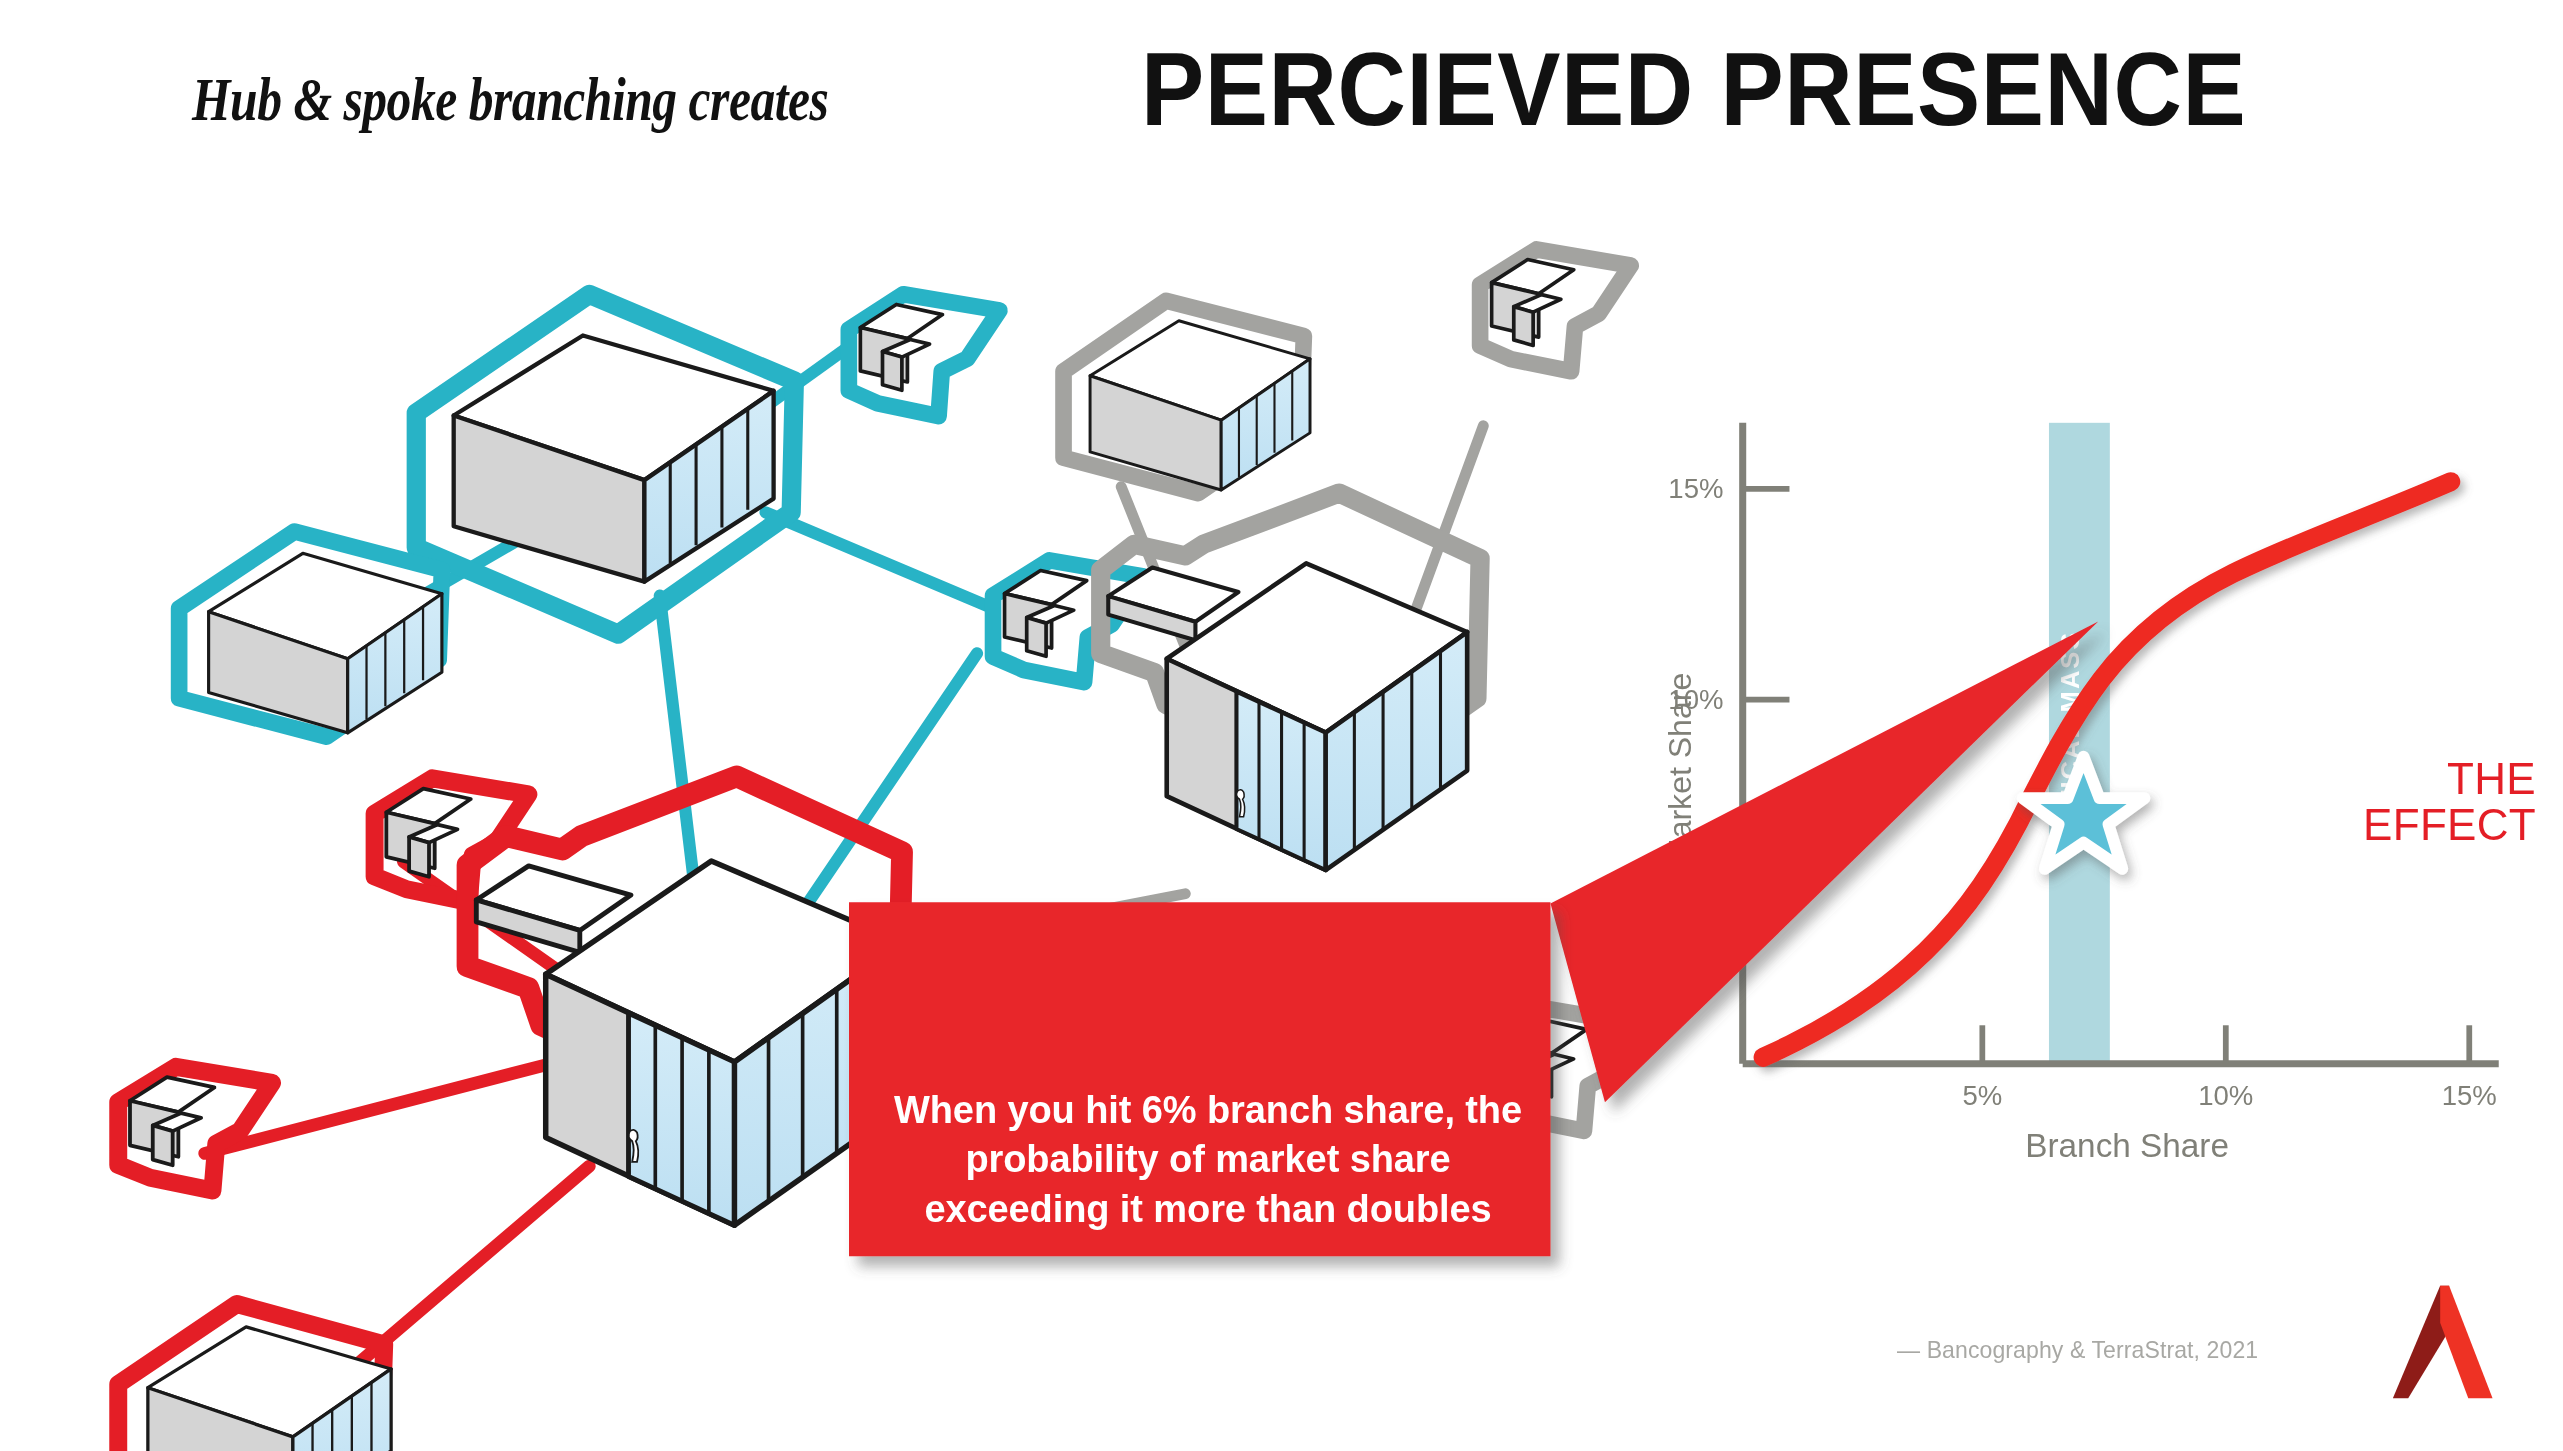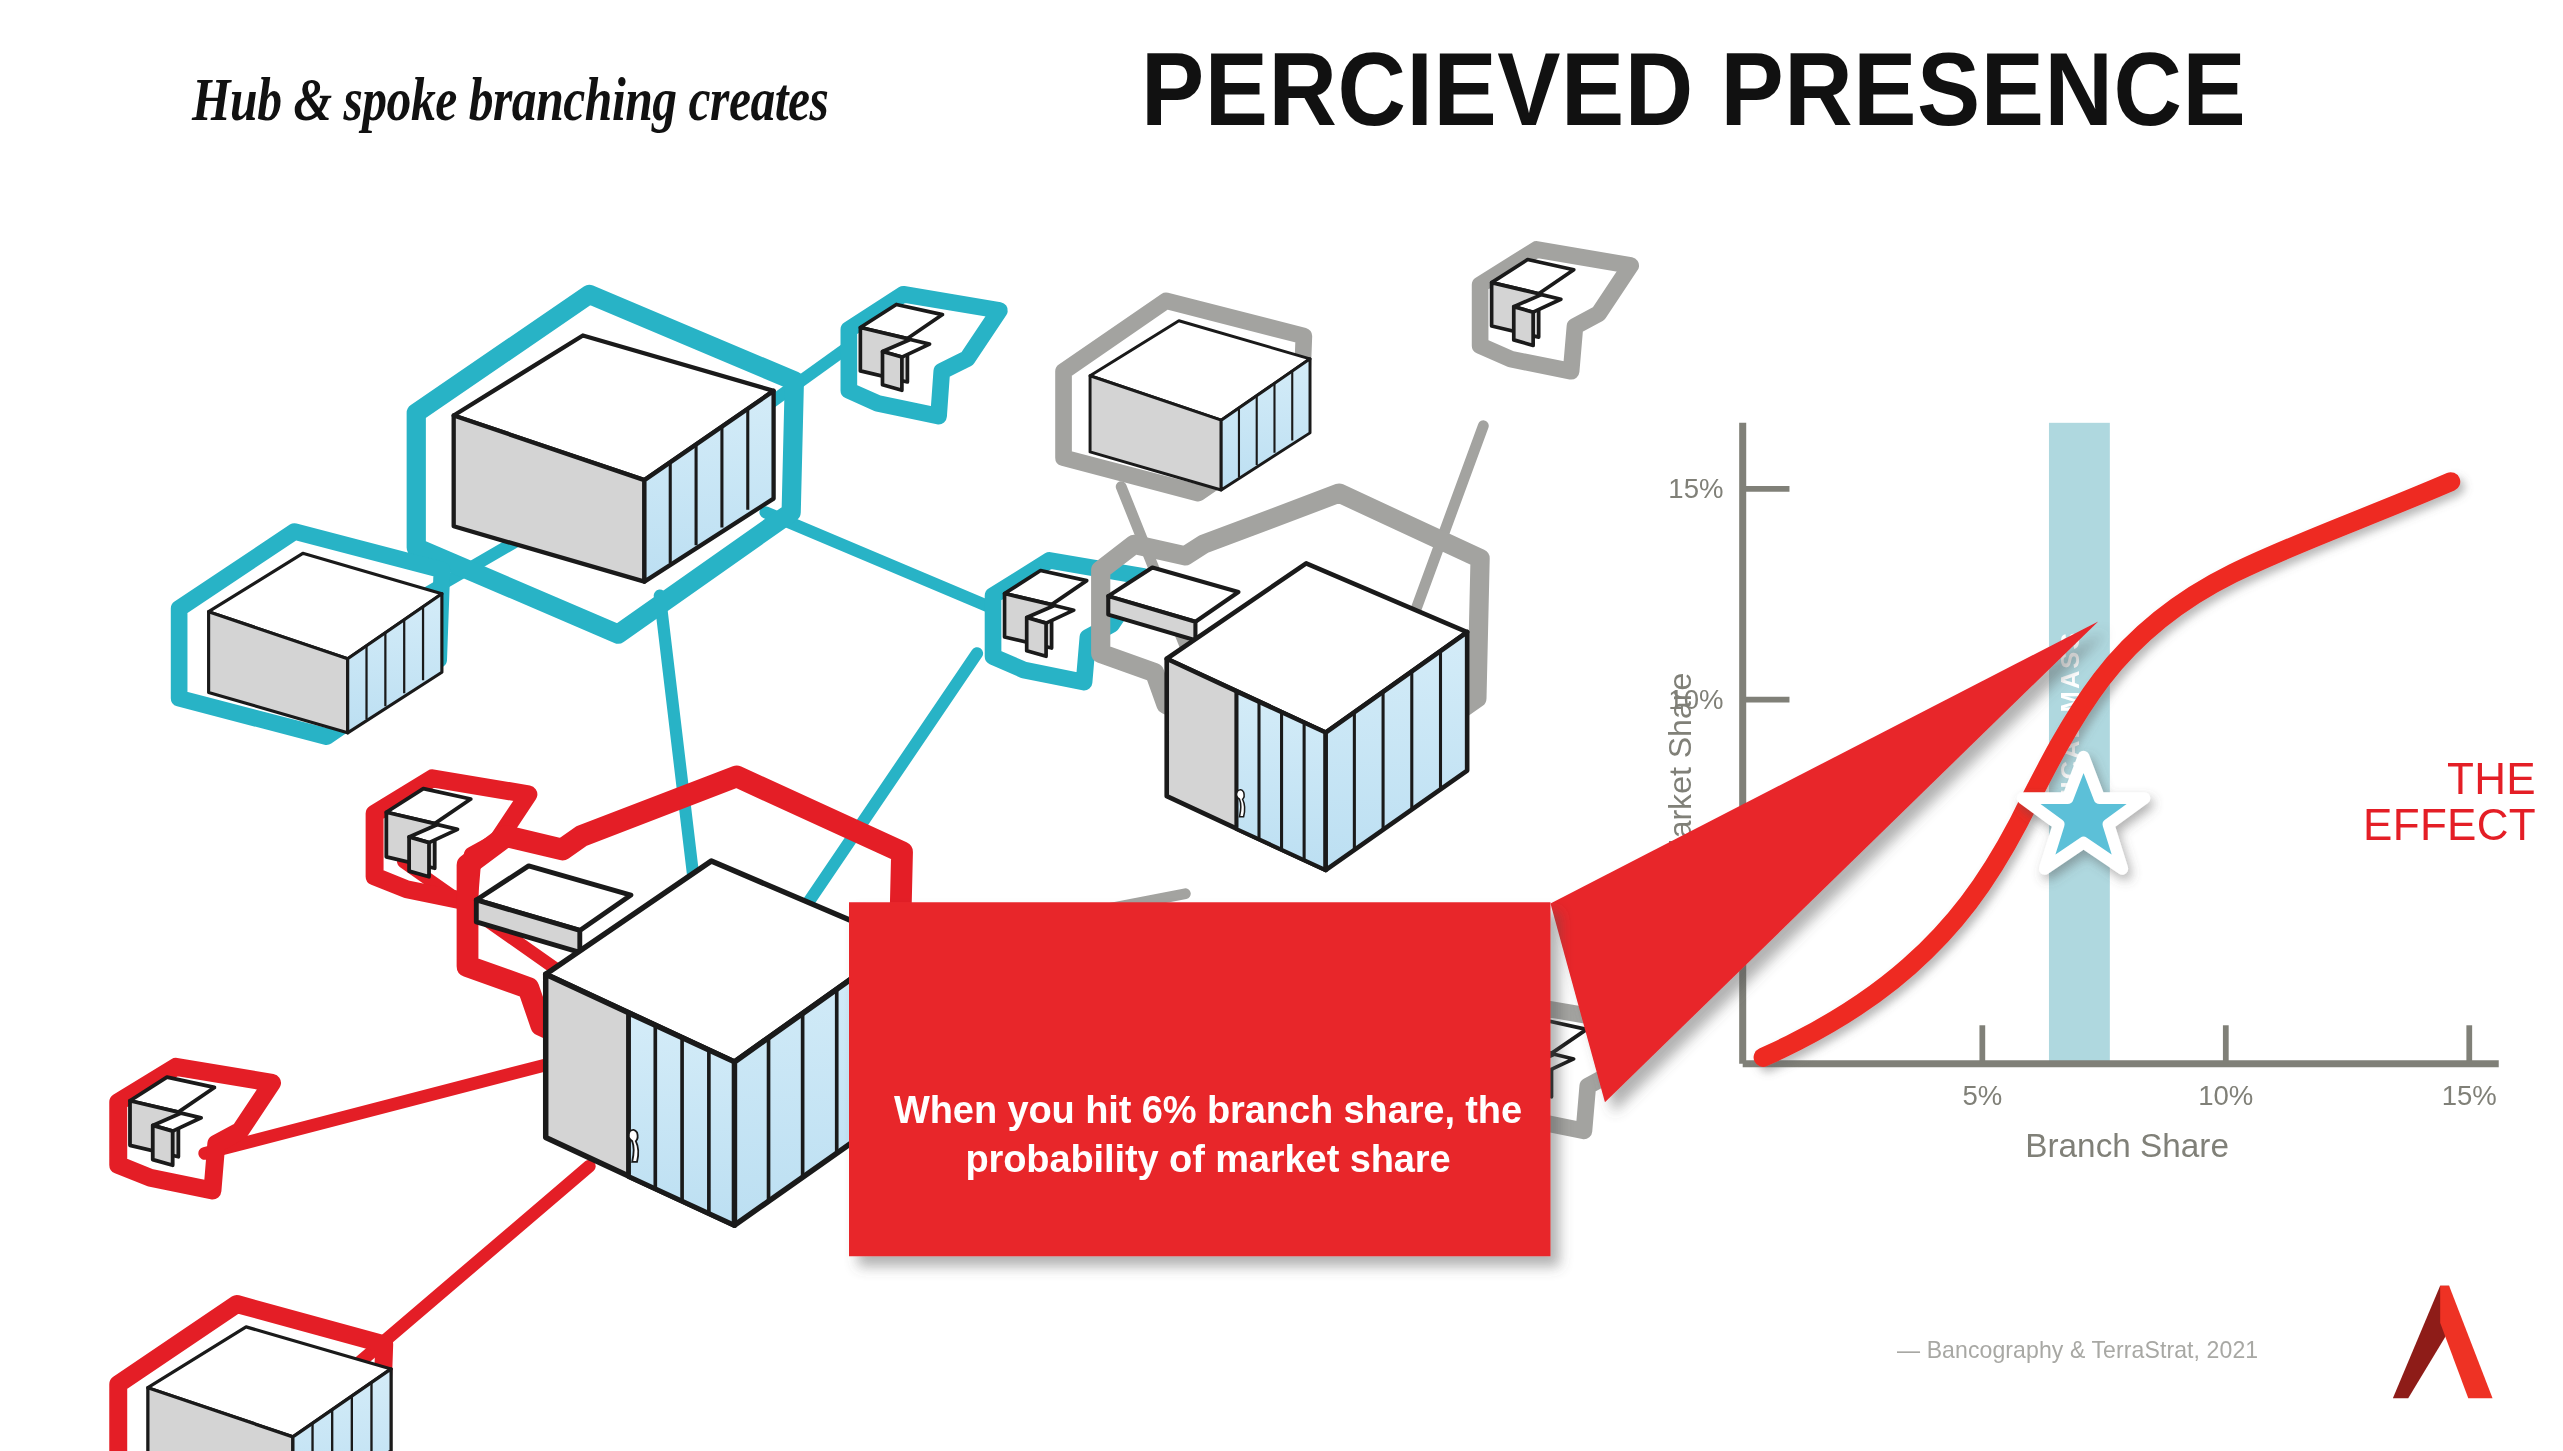--- a/index.html
+++ b/index.html
@@ -306,20 +306,21 @@
         </filter>
       </defs>
 
       <path d="M1095,110 L1950,-330 L1180,420 Z" fill="#E8252B" filter="url(#calloutShadow)"></path>
 
       <path d="M0,108 L1095,108 L1095,660 L0,660 Z" fill="#E8252B" filter="url(#calloutShadow)"></path>
     </svg>
     <div class="callout-text">
       <div>When you hit 6% branch share, the</div>
       <div>probability of market share</div>
+      <div>exceeding it more than doubles</div>
     </div>
   </div>
 
   <div class="source">— Bancography &amp; TerraStrat, 2021</div>
 
   <div class="logo">
     <svg viewBox="0 0 240 230">
       <path d="M78,12 L92,12 L92,82 L28,188 L4,188 Z" fill="#8E1C18"></path>
       <path d="M78,12 L92,12 L160,188 L122,188 L78,70 Z" fill="#EE3224"></path>
     </svg>

